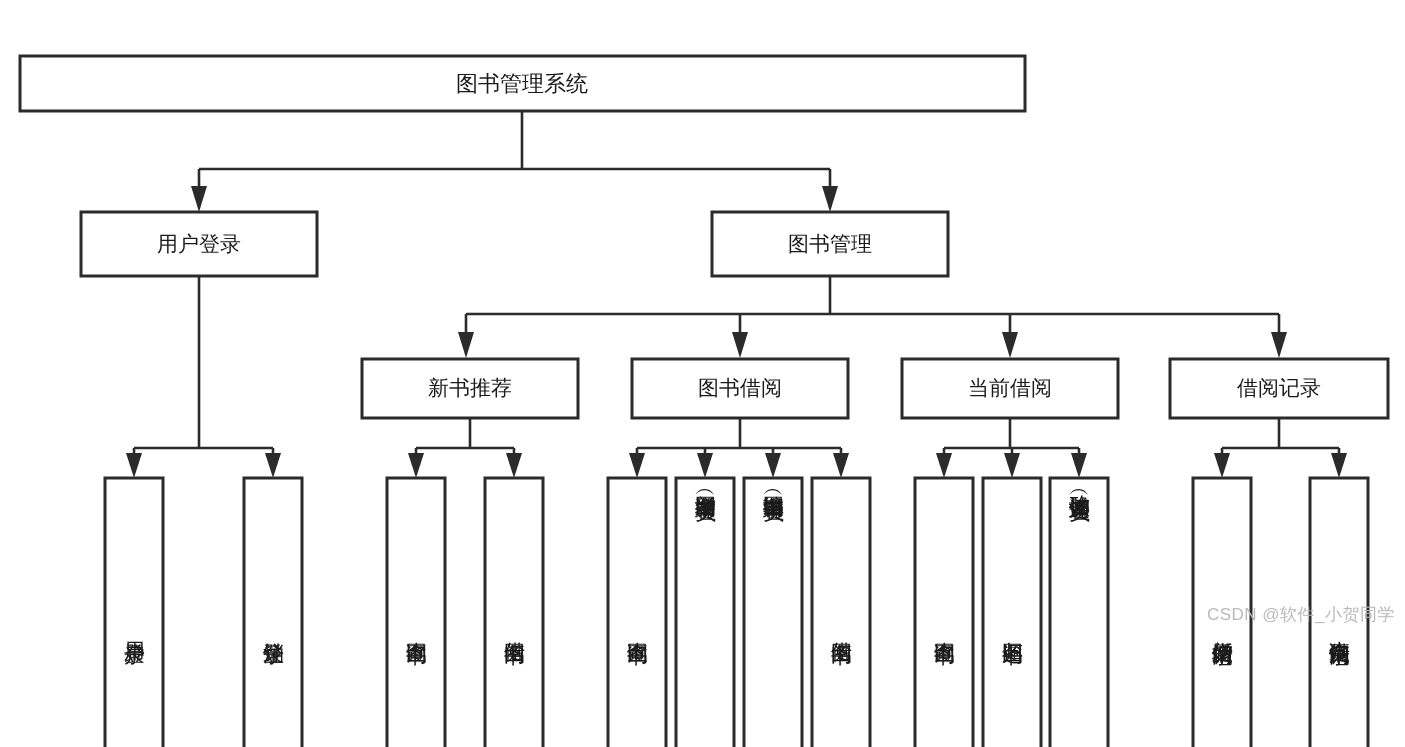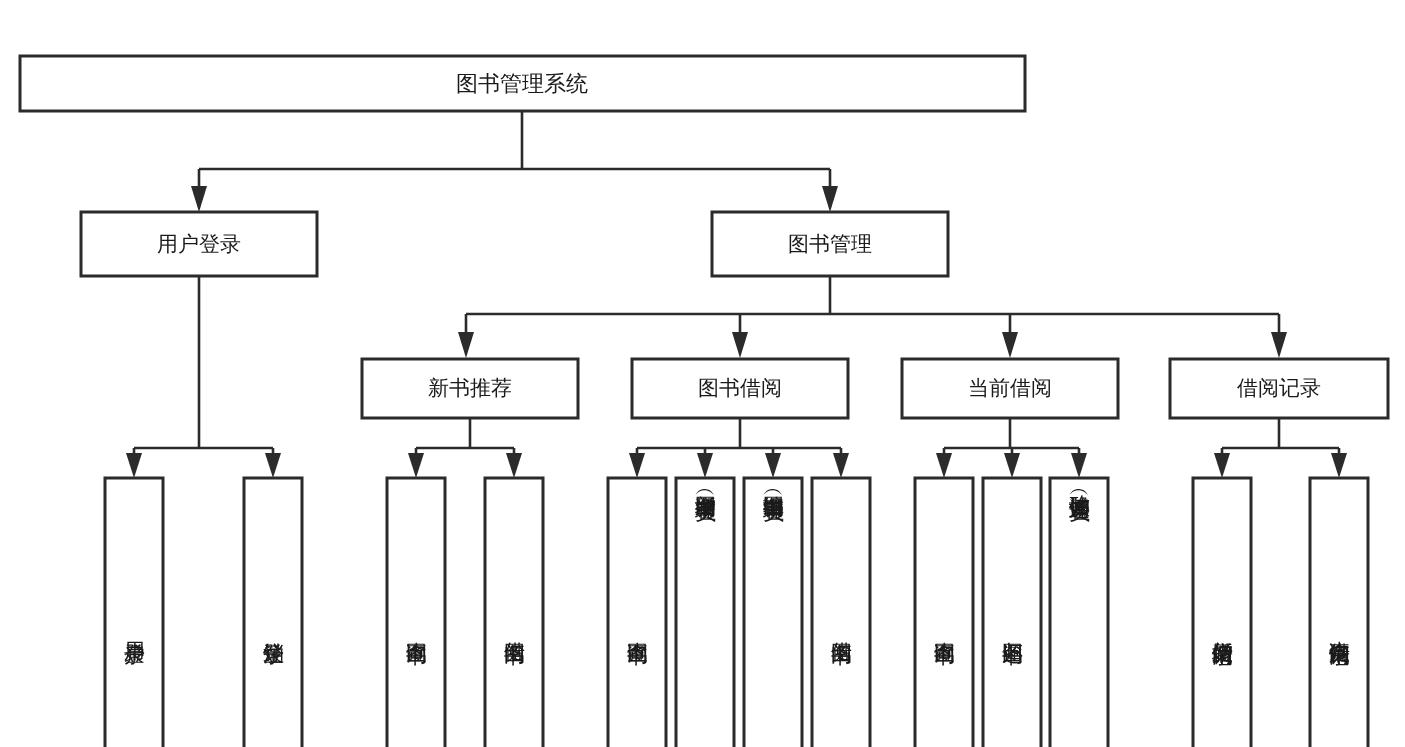--- a/index.html
+++ b/index.html
@@ -244,14 +244,15 @@
   <div class="vlabel-wrap" style="left:1050px; top:435px; width:58px; height:298px; align-items:flex-start;">
     <span class="vlabel">确认归还（管理员）</span>
   </div>
   <div class="vlabel-wrap" style="left:1193px; top:435px; width:58px; height:298px;">
     <span class="vlabel">新增借阅记录</span>
   </div>
   <div class="vlabel-wrap" style="left:1310px; top:435px; width:58px; height:298px;">
     <span class="vlabel">查询借阅记录</span>
   </div>
 
+  <div id="watermark">CSDN @软件_小贺同学</div>
 
 </div>
 
 </body></html>

